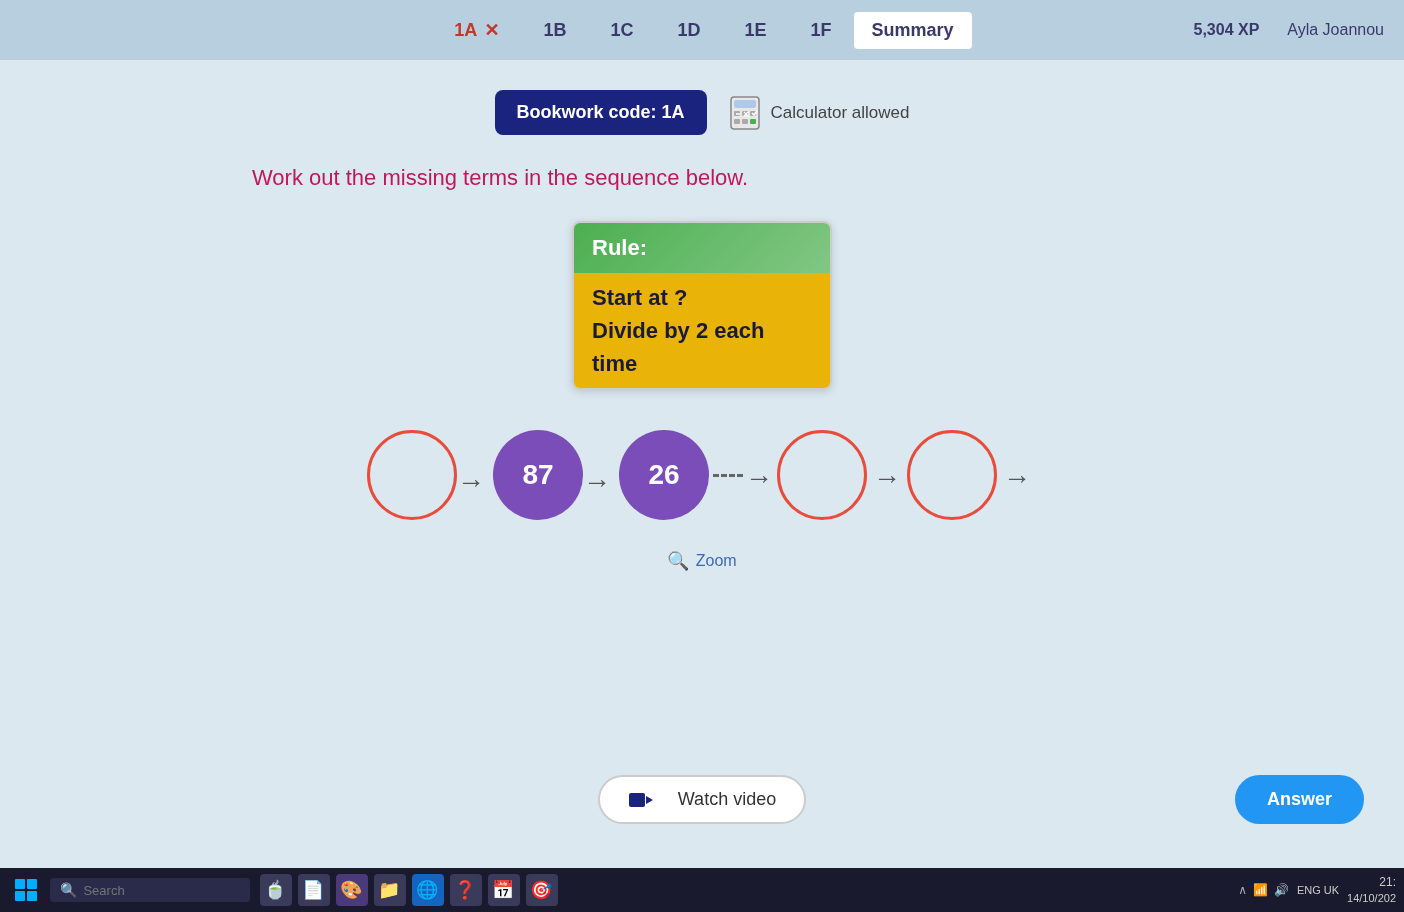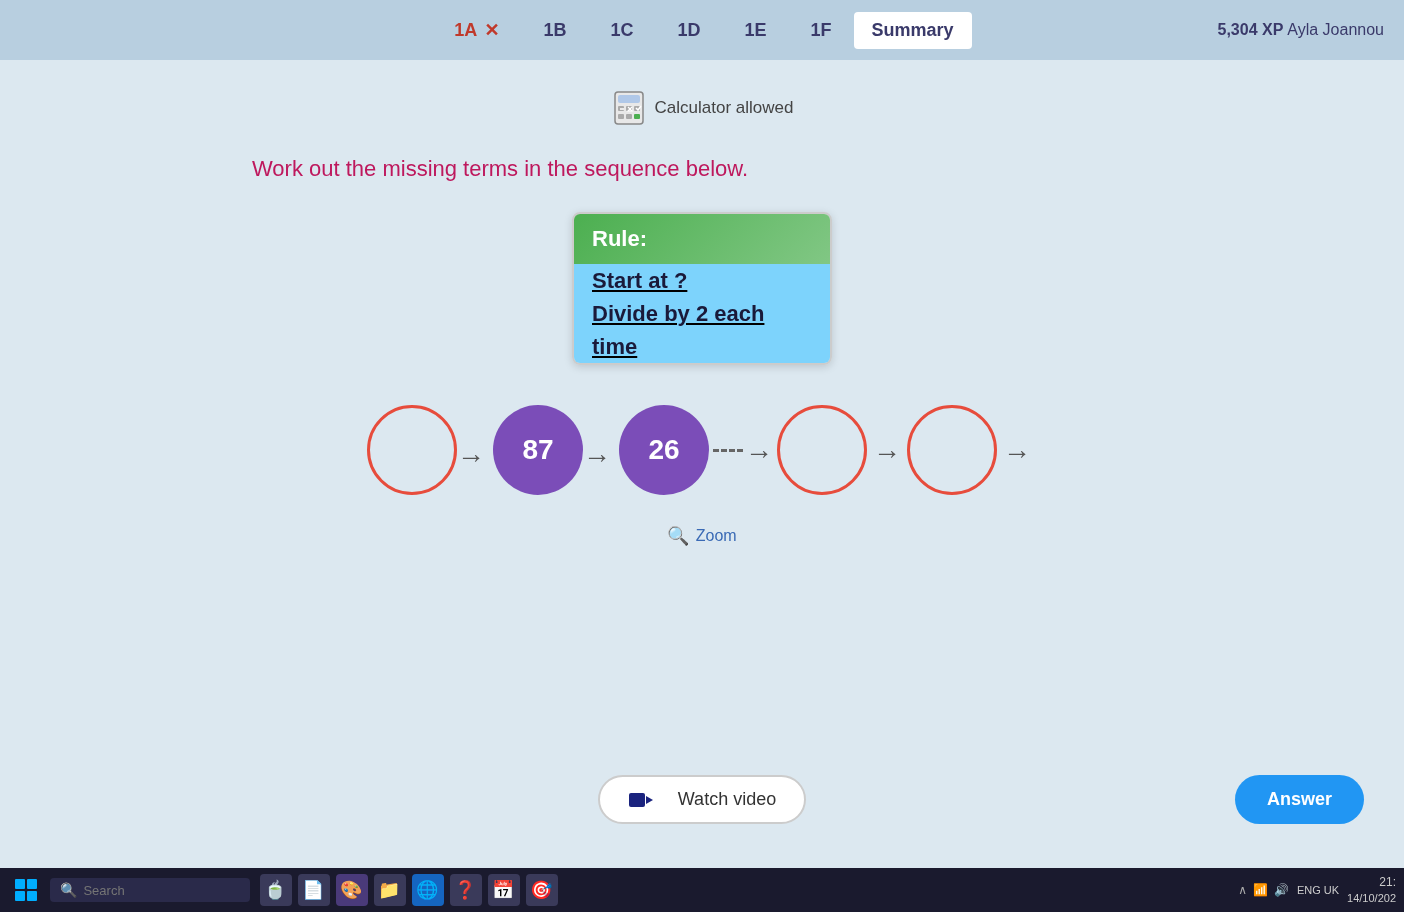--- a/index.html
+++ b/index.html
@@ -41,21 +41,21 @@
     }
     .nav-tab.summary {
       background: white;
       color: #3a3a6a;
       border-radius: 4px;
       padding: 8px 18px;
     }
     .nav-right {
       display: flex;
       align-items: center;
-      gap: 4px;
+      gap: 28px;
       position: absolute;
       right: 20px;
       top: 50%;
       transform: translateY(-50%);
     }
     .xp-label {
       font-size: 16px;
       font-weight: 700;
       color: #3a3a6a;
     }
@@ -125,23 +125,22 @@
     .rule-header {
       background: linear-gradient(135deg, #4caf50, #81c784);
       padding: 12px 18px;
     }
     .rule-header-text {
       font-size: 22px;
       font-weight: 700;
       color: white;
     }
     .rule-body {
-      background: #7dd3fc;
-      padding: 0 18px;
-      text-decoration: underline;
+      background: #eab308;
+      padding: 8px 18px;
     }
     .rule-line {
       font-size: 22px;
       font-weight: 700;
       color: #1a1a3a;
       line-height: 1.5;
     }
 
     
     .sequence-row {
@@ -348,20 +347,23 @@
   </div>
   <div class="nav-right">
     <span class="xp-label">5,304 XP</span>
     <span class="user-name">Ayla Joannou</span>
   </div>
 </div>
 
 <div class="main-content">
 
   <div class="bookwork-row">
+    <div class="bookwork-badge">
+      <span>Bookwork code: 1A</span>
+    </div>
     <div class="calculator-allowed">
 
       <svg class="calc-icon" viewBox="0 0 36 36" fill="none" xmlns="http://www.w3.org/2000/svg">
         <rect x="4" y="2" width="28" height="32" rx="3" fill="#e8e8e8" stroke="#888" stroke-width="1.5"></rect>
         <rect x="7" y="5" width="22" height="8" rx="2" fill="#b0c8e8"></rect>
         <rect x="7" y="16" width="6" height="5" rx="1" fill="#aaa"></rect>
         <rect x="15" y="16" width="6" height="5" rx="1" fill="#aaa"></rect>
         <rect x="23" y="16" width="6" height="5" rx="1" fill="#aaa"></rect>
         <rect x="7" y="24" width="6" height="5" rx="1" fill="#aaa"></rect>
         <rect x="15" y="24" width="6" height="5" rx="1" fill="#aaa"></rect>

